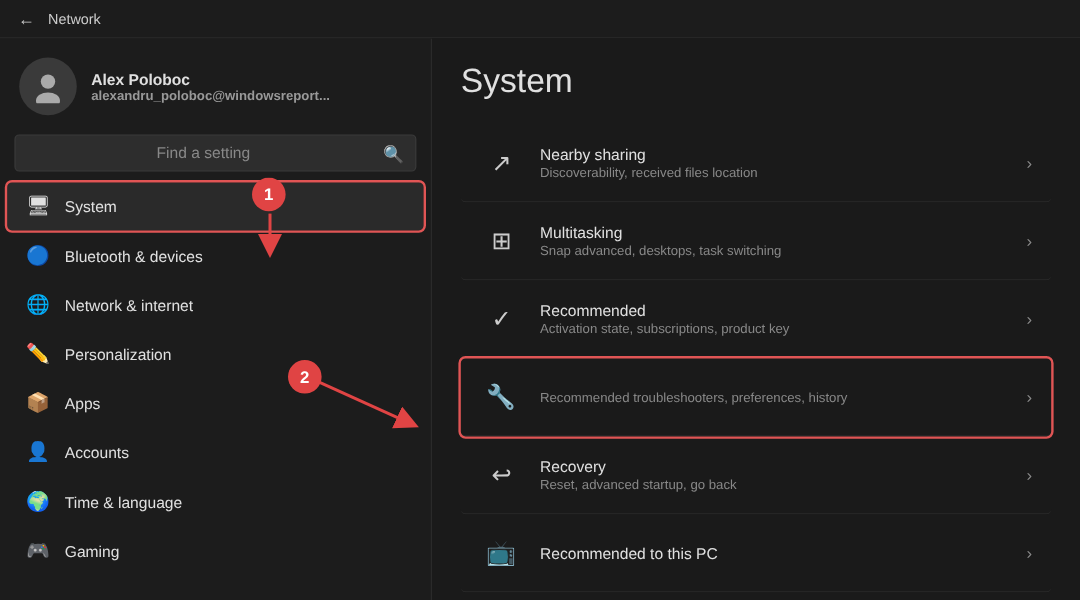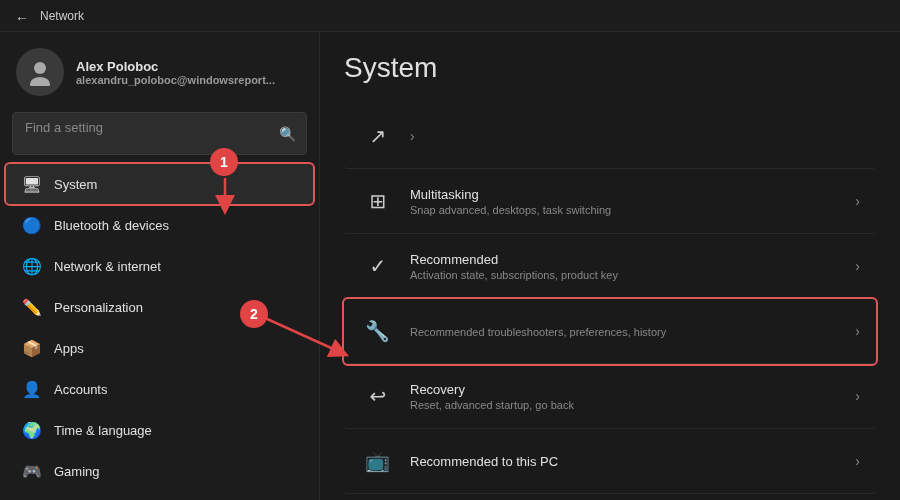--- a/index.html
+++ b/index.html
@@ -42,21 +42,21 @@
 
     
     .main {
       display: flex;
       flex: 1;
       overflow: hidden;
     }
 
     
     .sidebar {
-      width: 320px;
+      width: 360px;
       background: #1c1c1c;
       display: flex;
       flex-direction: column;
       flex-shrink: 0;
       overflow-y: auto;
       border-right: 1px solid #2a2a2a;
     }
 
     
     .user-profile {
@@ -96,23 +96,24 @@
     .search-box {
       margin: 4px 12px 8px 12px;
       position: relative;
     }
     .search-input {
       width: 100%;
       background: #2d2d2d;
       border: 1px solid #3a3a3a;
       border-radius: 4px;
       color: #ccc;
-      padding: 7px 32px 19px 12px;
+      padding: 7px 32px 7px 12px;
       font-size: 13px;
       outline: none;
+      text-align: center;
     }
     .search-input::placeholder { color: #888; }
     .search-icon-wrap {
       position: absolute;
       right: 10px;
       top: 50%;
       transform: translateY(-50%);
       color: #888;
       font-size: 14px;
     }
@@ -313,20 +314,24 @@
       <span class="nav-label">Gaming</span>
     </div>
       </div>
   </div>
 
   <div class="content" style="position:relative;">
     <div class="content-title">System</div>
     <div id="settings-list">
         <div class="setting-row">
       <div class="setting-icon">↗</div>
+      <div class="setting-text">
+        <div class="setting-title">Nearby sharing</div>
+        <div class="setting-desc">Discoverability, received files location</div>
+      </div>
       <div class="setting-chevron">›</div>
     </div>
         <div class="setting-row">
       <div class="setting-icon">⊞</div>
       <div class="setting-text">
         <div class="setting-title">Multitasking</div>
         <div class="setting-desc">Snap advanced, desktops, task switching</div>
       </div>
       <div class="setting-chevron">›</div>
     </div>

